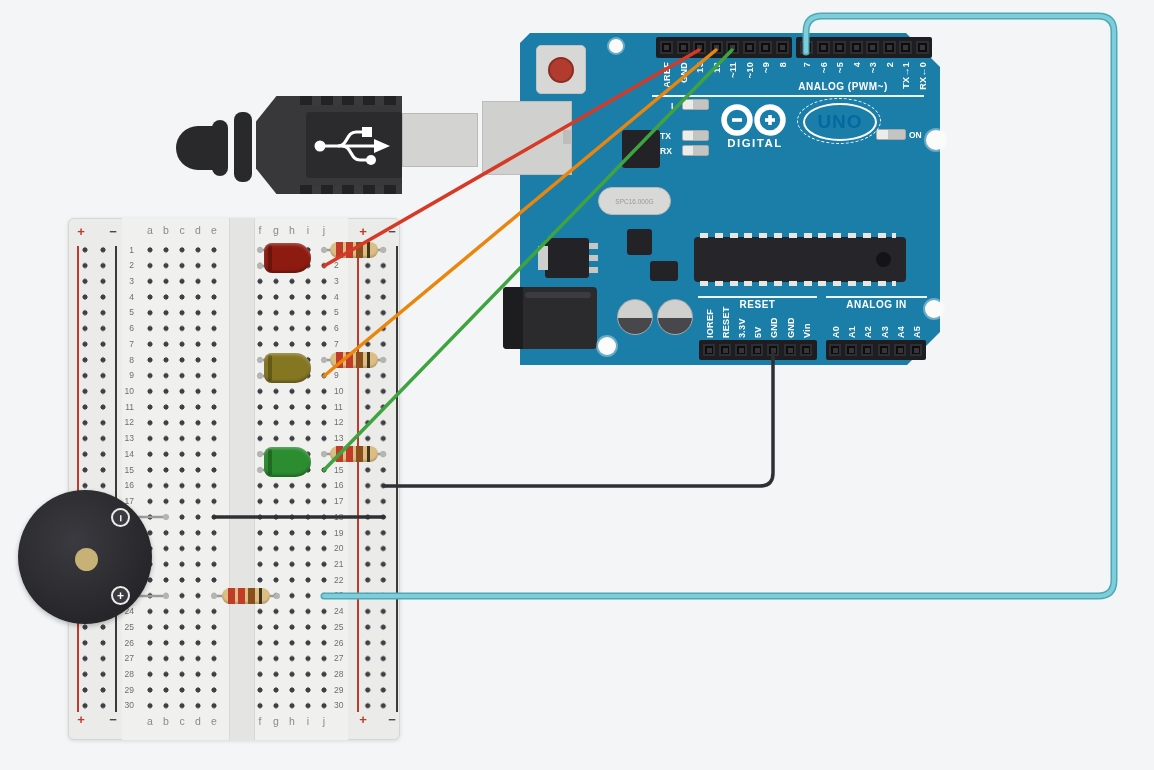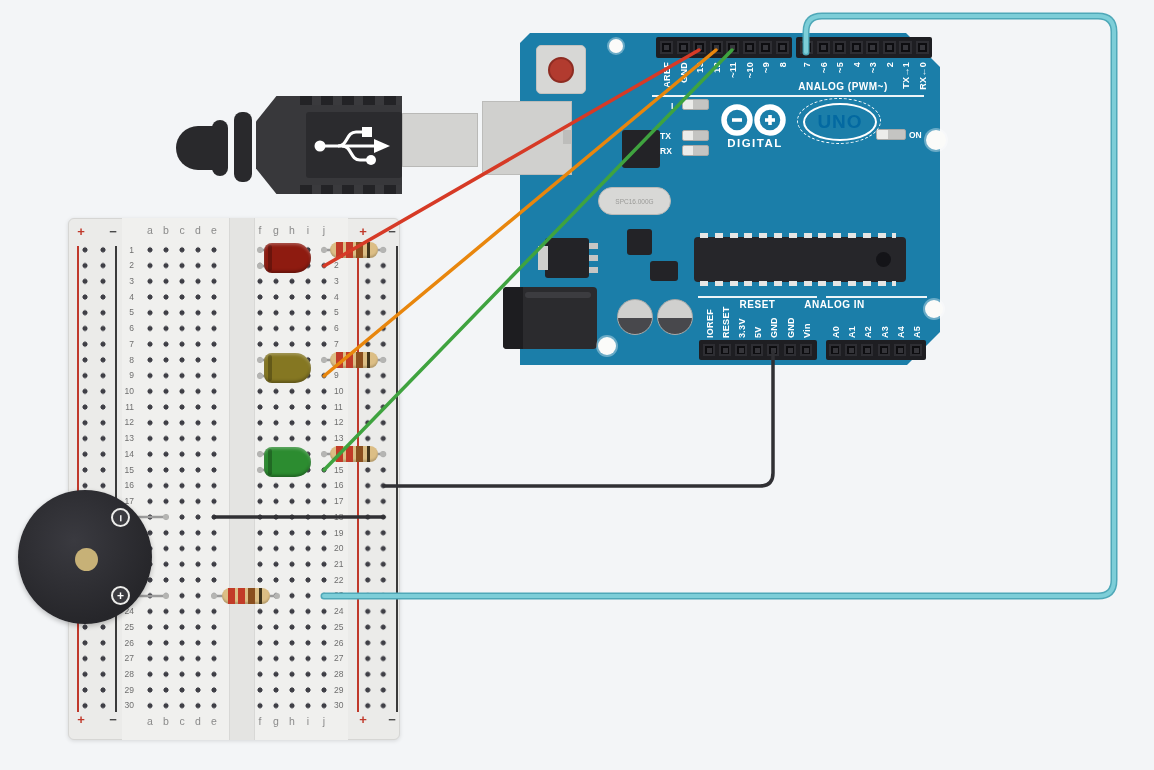--- a/index.html
+++ b/index.html
@@ -347,21 +347,21 @@
       <div class="vlab botanch" style="left: 880px; top: 338px;">A3</div>
       <div class="vlab botanch" style="left: 896px; top: 338px;">A4</div>
       <div class="vlab botanch" style="left: 912px; top: 338px;">A5</div>
     </div>
 
   <div class="ar-line" style="left:652px;top:95px;width:272px;"></div>
   <div class="ar-section" style="left:743px;top:81px;width:200px;">ANALOG (PWM~)</div>
   <div class="ar-line" style="left:698px;top:296px;width:119px;"></div>
   <div class="ar-section" style="left:698px;top:299px;width:119px;">RESET</div>
   <div class="ar-line" style="left:826px;top:296px;width:101px;"></div>
-  <div class="ar-section" style="left:784px;top:299px;width:101px;">ANALOG IN</div>
+  <div class="ar-section" style="left:826px;top:299px;width:101px;">ANALOG IN</div>
 
   <div class="smled-lab" style="left:671px;top:101px;">L</div>
   <div class="smled" style="left:682px;top:99px;"></div>
   <div class="smled-lab" style="left:660px;top:131px;">TX</div>
   <div class="smled" style="left:682px;top:130px;"></div>
   <div class="smled-lab" style="left:660px;top:146px;">RX</div>
   <div class="smled" style="left:682px;top:145px;"></div>
   <div class="smled" style="left:876px;top:129px;width:30px;"></div>
   <div class="smled-lab" style="left:909px;top:130px;">ON</div>
 

